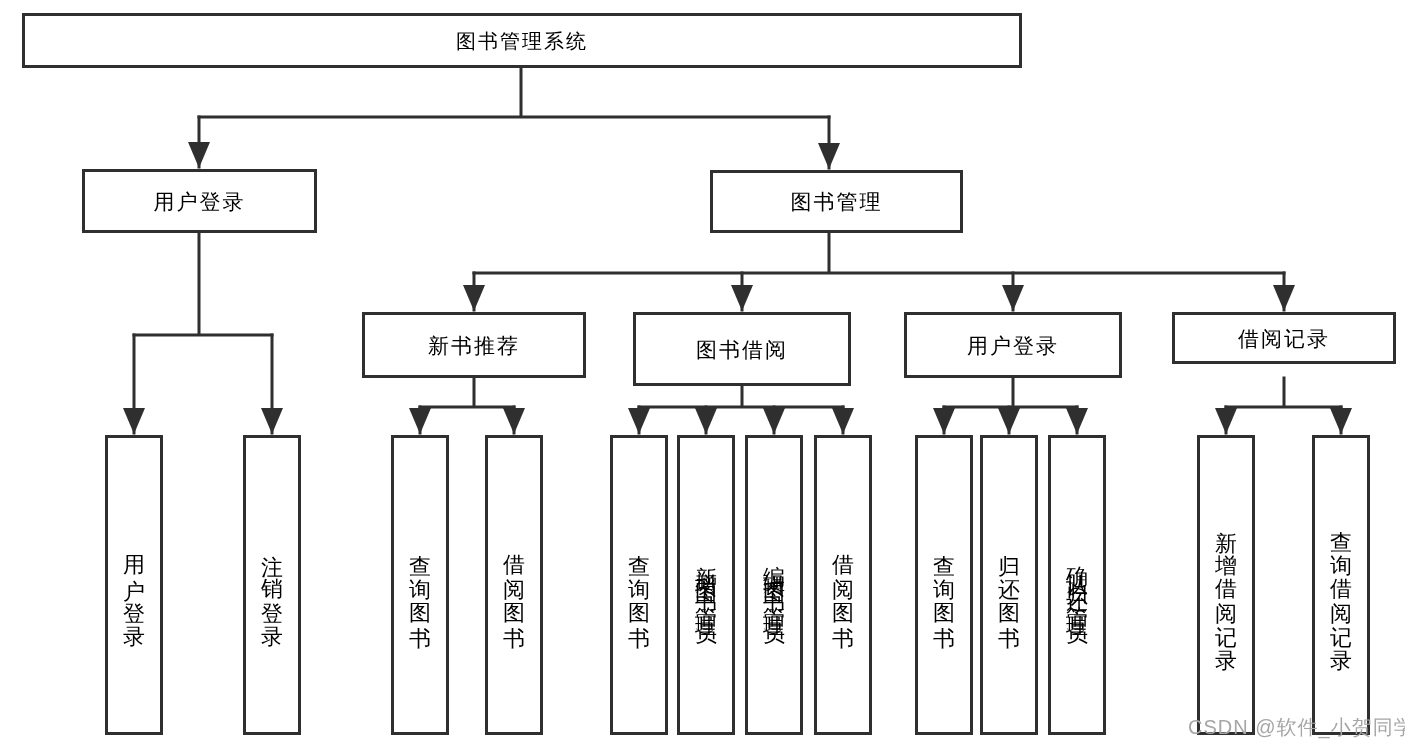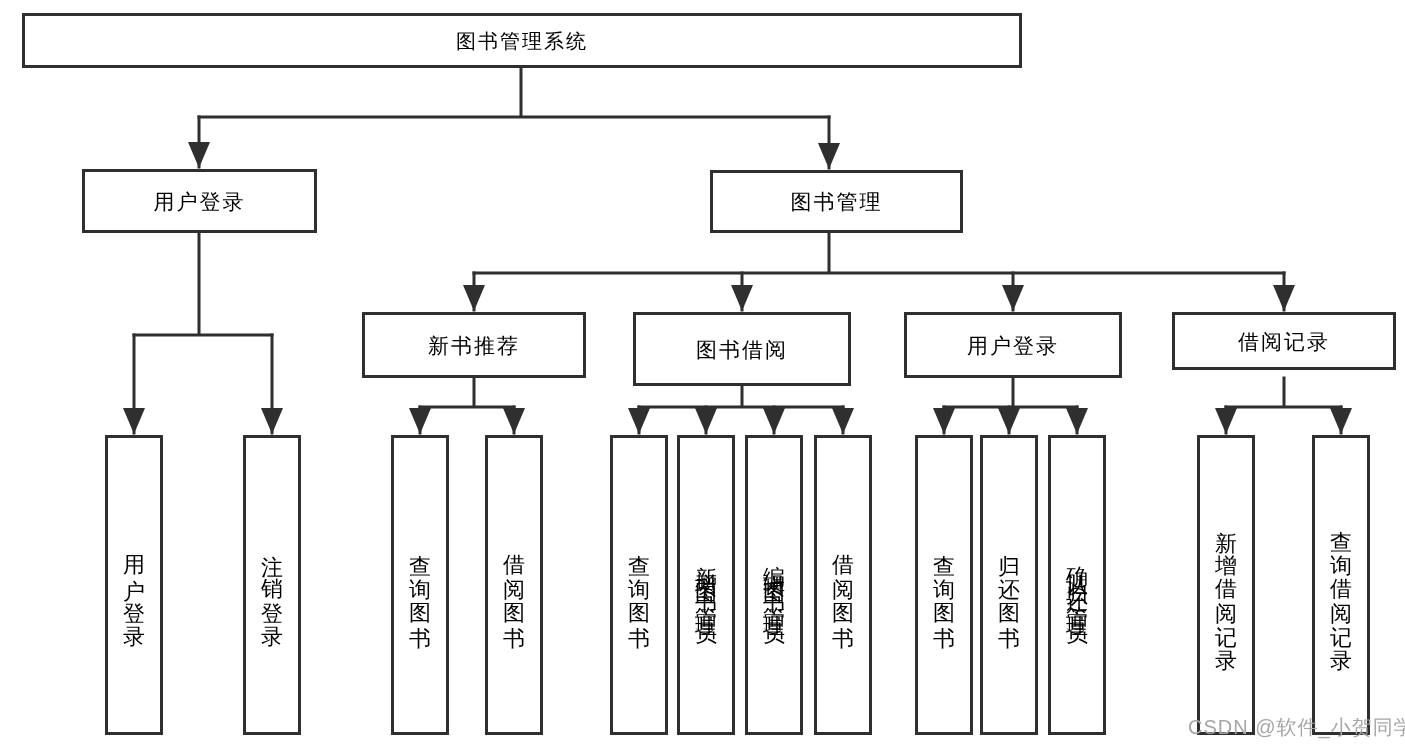--- a/index.html
+++ b/index.html
@@ -97,21 +97,21 @@
   </svg>
 
   <div class="node root" style="left:22px; top:13px; width:1000px; height:55px;">图书管理系统</div>
 
   <div class="node" style="left:82px; top:169px; width:235px; height:64px;">用户登录</div>
   <div class="node" style="left:710px; top:170px; width:253px; height:63px;text-align:center;">图书管理</div>
 
   <div class="node" style="left:362px; top:312px; width:224px; height:66px;">新书推荐</div>
   <div class="node" style="left:633px; top:312px; width:218px; height:74px;">图书借阅</div>
   <div class="node" style="left:904px; top:312px; width:218px; height:66px;">用户登录</div>
-  <div class="node" style="left:1172px; top:312px; width:224px; height:58px;">借阅记录</div>
+  <div class="node" style="left:1172px; top:312px; width:224px; height:52px;">借阅记录</div>
 
   <div class="node leaf" style="left: 105px; top: 435px; width: 58px; height: 300px; letter-spacing: 24px;">用户登录</div>
   <div class="node leaf" style="left: 243px; top: 435px; width: 58px; height: 300px; letter-spacing: 24px;">注销登录</div>
   <div class="node leaf" style="left: 391px; top: 435px; width: 58px; height: 300px; letter-spacing: 24px;">查询图书</div>
   <div class="node leaf" style="left: 485px; top: 435px; width: 58px; height: 300px; letter-spacing: 24px;">借阅图书</div>
   <div class="node leaf" style="left: 610px; top: 435px; width: 58px; height: 300px; letter-spacing: 24px;">查询图书</div>
   <div class="node leaf" style="left: 677px; top: 435px; width: 58px; height: 300px; letter-spacing: 8.25px;">新增图书（管理员）</div>
   <div class="node leaf" style="left: 745px; top: 435px; width: 58px; height: 300px; letter-spacing: 8.25px;">编辑图书（管理员）</div>
   <div class="node leaf" style="left: 814px; top: 435px; width: 58px; height: 300px; letter-spacing: 24px;">借阅图书</div>
   <div class="node leaf" style="left: 915px; top: 435px; width: 58px; height: 300px; letter-spacing: 24px;">查询图书</div>

